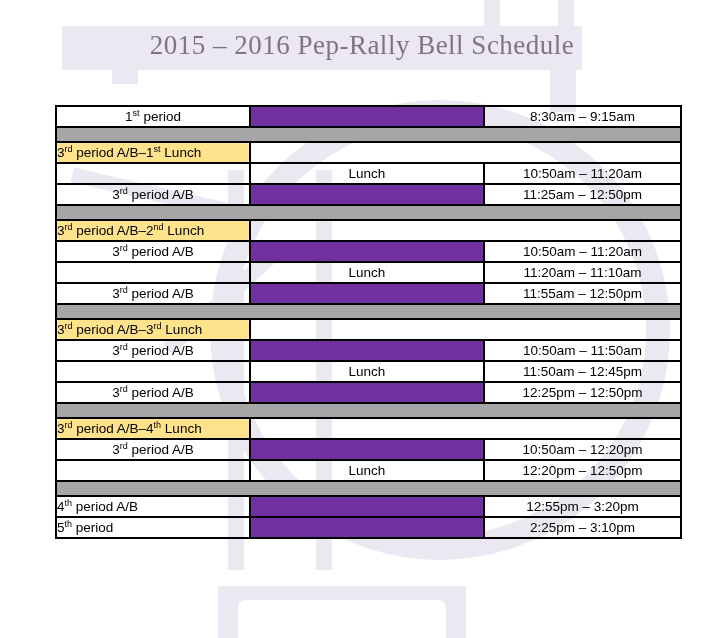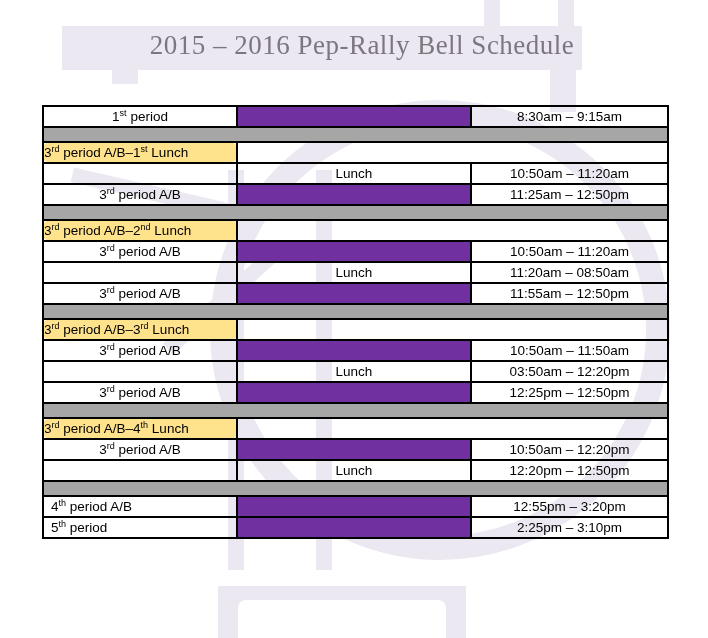--- a/index.html
+++ b/index.html
@@ -27,31 +27,31 @@
   .wm-base-notch{left:238px;top:600px;width:208px;height:38px;background:#ffffff;border-radius:8px 8px 0 0;}
   
   .title{
     position:absolute;left:0;top:30px;width:100%;text-align:center;z-index:2;
     font-family:"Liberation Serif", serif;font-size:27px;color:var(--titlecol);
     letter-spacing:0.5px;
     padding-left:8px;
   }
   
   table.schedule{
-    position:absolute;left:42px;top:105px;width:625px;z-index:1;
+    position:absolute;left:55px;top:105px;width:625px;z-index:1;
     border-collapse:collapse;table-layout:fixed;
   }
   table.schedule td{
     border:2px solid var(--border);
     font-size:13.5px;color:#000;
     padding:0;height:19px;line-height:19px;
     overflow:hidden;white-space:nowrap;
   }
   td.label{text-align:center;}
-  td.label.left{text-align:left;padding-left:7px;}
+  td.label.left{text-align:left;}
   td.bar{background:var(--purple);}
   td.mid{text-align:center;}
   td.time{text-align:center;padding-left:8px;}
   tr.sep td{background:var(--gray);height:13px;line-height:13px;}
   td.sec-header{background:var(--yellow);text-align:left;padding-left:6px;border-radius:7px;}
   td.sec-rest{background:transparent;}
   sup{font-size:9px;line-height:0;vertical-align:super;}
 </style>
 </head>
 <body style="--purple: #7030A0; --yellow: #FFE28C; --gray: #A6A6A6; --titlecol: #7D7680; --wm: #ECE8F1; --border: #000000;">
@@ -110,21 +110,21 @@
         <td class="sec-rest" colspan="2"></td>
       </tr>
       <tr>
         <td class="label">3<sup>rd</sup> period A/B</td>
         <td class="bar"></td>
         <td class="time">10:50am – 11:20am</td>
       </tr>
       <tr>
         <td class="label"></td>
         <td class="mid">Lunch</td>
-        <td class="time">11:20am – 08:50am</td>
+        <td class="time">11:20am – 11:10am</td>
       </tr>
       <tr>
         <td class="label">3<sup>rd</sup> period A/B</td>
         <td class="bar"></td>
         <td class="time">11:55am – 12:50pm</td>
       </tr>
       <tr class="sep">
         <td class="" colspan="3"></td>
       </tr>
       <tr>
@@ -132,21 +132,21 @@
         <td class="sec-rest" colspan="2"></td>
       </tr>
       <tr>
         <td class="label">3<sup>rd</sup> period A/B</td>
         <td class="bar"></td>
         <td class="time">10:50am – 11:50am</td>
       </tr>
       <tr>
         <td class="label"></td>
         <td class="mid">Lunch</td>
-        <td class="time">03:50am – 12:20pm</td>
+        <td class="time">11:50am – 12:45pm</td>
       </tr>
       <tr>
         <td class="label">3<sup>rd</sup> period A/B</td>
         <td class="bar"></td>
         <td class="time">12:25pm – 12:50pm</td>
       </tr>
       <tr class="sep">
         <td class="" colspan="3"></td>
       </tr>
       <tr>

